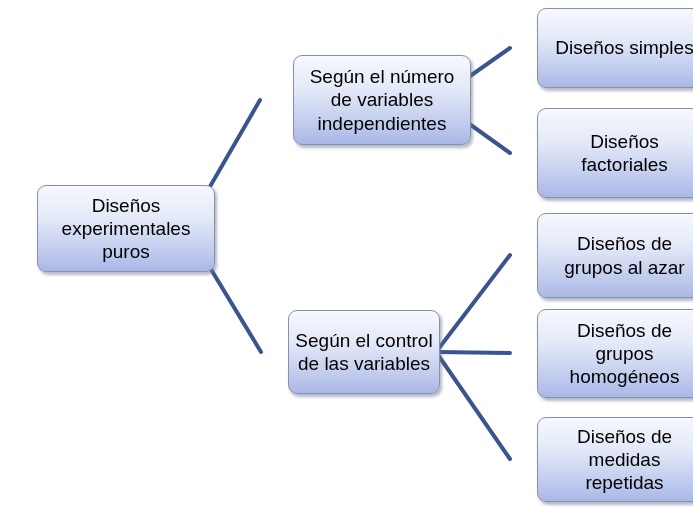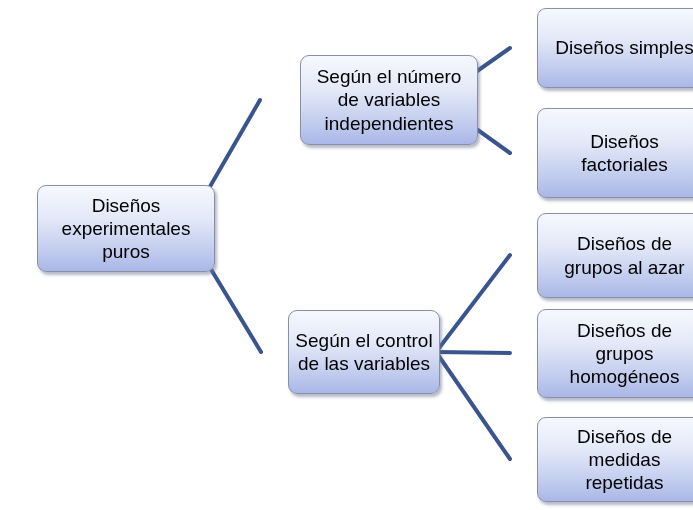--- a/index.html
+++ b/index.html
@@ -39,21 +39,21 @@
     color: #000000;
     font-size: 19px;
     line-height: 1.22;
     padding: 2px 4px;
     margin-left: 28px;
   }
   .node .label {
     white-space: pre-line;
   }
   .n-root { left: 9px;   top: 185px; width: 178px; height: 87px; }
-  .n-b0   { left: 272px; top: 55px;  width: 178px; height: 90px; }
+  .n-b0   { left: 265px; top: 55px;  width: 178px; height: 90px; }
   .n-b1   { left: 260px; top: 310px; width: 152px; height: 84px; }
   .n-l00  { left: 509px; top: 8px;   width: 175px; height: 80px; }
   .n-l01  { left: 509px; top: 108px; width: 175px; height: 90px; }
   .n-l10  { left: 509px; top: 213px; width: 175px; height: 85px; }
   .n-l11  { left: 509px; top: 309px; width: 175px; height: 89px; }
   .n-l12  { left: 509px; top: 417px; width: 175px; height: 85px; }
 </style>
 </head>
 <body>
 

